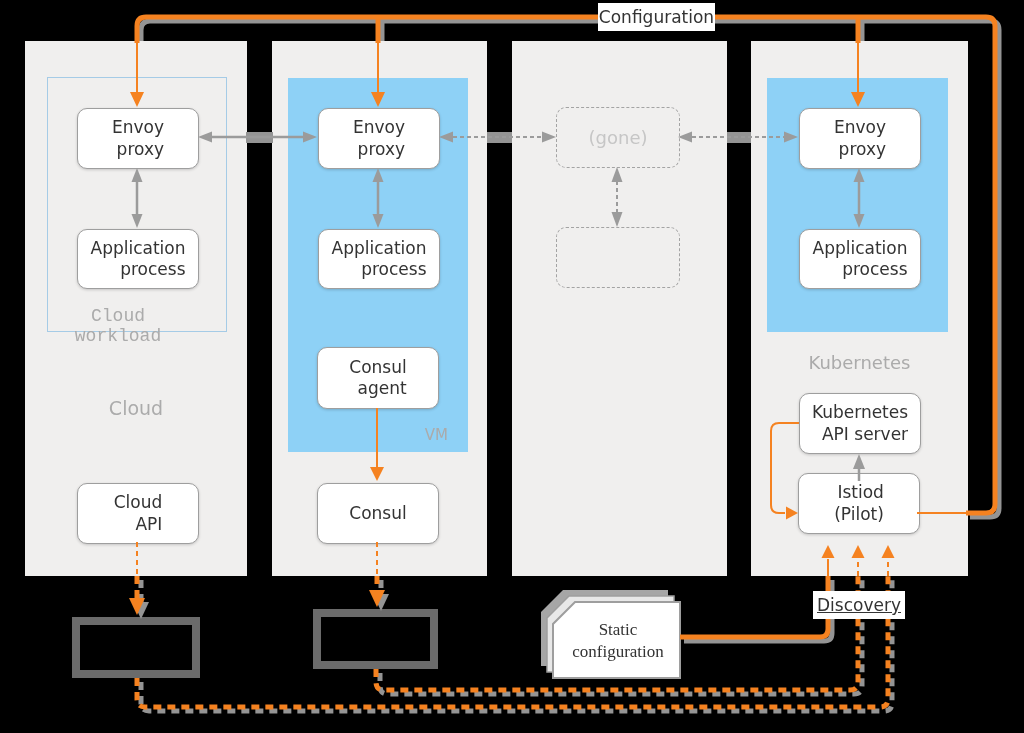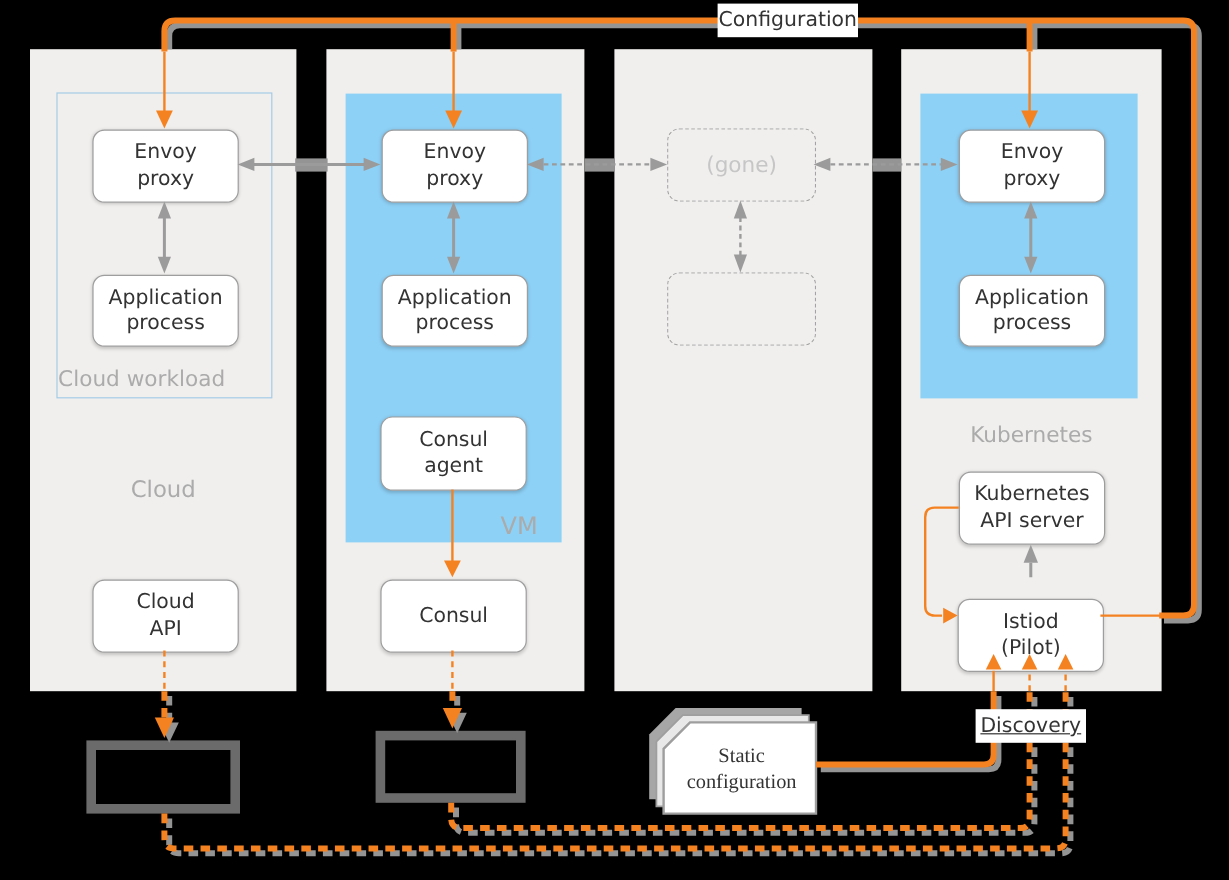--- a/index.html
+++ b/index.html
@@ -10,21 +10,21 @@
   }
   html,body{margin:0;padding:0;background:#000;}
   #canvas{position:relative;width:1024px;height:733px;background:#000;overflow:hidden;
           font-family:"DejaVu Sans","Liberation Sans",sans-serif;}
   .abs{position:absolute;}
   .panel{background:var(--panel);z-index:1;}
   .bluebox{background:var(--blue);z-index:2;}
   .workload{border:1.5px solid var(--workload-border);z-index:2;}
   .node{background:#fff;border:1.5px solid var(--node-border);border-radius:10px;
         box-shadow:0 1px 3px rgba(0,0,0,.18);display:flex;align-items:center;justify-content:center;
-        text-align:center;font-size:17px;line-height:1.26;color:var(--text);
+        text-align:right;font-size:17px;line-height:1.26;color:var(--text);
         white-space:pre-line;z-index:3;}
   .dashednode{background:transparent;border:1.6px dashed #A3A3A3;border-radius:10px;
         display:flex;align-items:center;justify-content:center;font-size:18px;
         color:var(--ghost);z-index:3;white-space:pre-line;box-shadow:none;}
   .darkbox{border:8px solid var(--dark-border);background:transparent;z-index:3;}
   .mutedlbl{color:var(--muted);font-size:18px;text-align:center;z-index:4;}
   .whitelbl{background:var(--label-bg);color:var(--text);font-size:17px;
         display:flex;align-items:center;justify-content:center;z-index:6;}
   #wires{position:absolute;left:0;top:0;z-index:5;pointer-events:none;}
   #docsvg{z-index:3;}
@@ -51,23 +51,23 @@
 
   <div class="abs panel" style="left:25px;top:41px;width:222px;height:535px;"></div>
   <div class="abs panel" style="left:272px;top:41px;width:215px;height:535px;"></div>
   <div class="abs panel" style="left:512px;top:41px;width:215px;height:535px;"></div>
   <div class="abs panel" style="left:751px;top:41px;width:217px;height:535px;"></div>
 
   <div class="abs bluebox" style="left:288px;top:78px;width:180px;height:374px;"></div>
   <div class="abs bluebox" style="left:767px;top:78px;width:181px;height:254px;"></div>
   <div class="abs workload" style="left:47px;top:77px;width:178px;height:253px;"></div>
 
-  <div class="abs mutedlbl" style="left:47px;top:306px;width:142px;">Cloud workload</div>
+  <div class="abs mutedlbl" style="left:47px;top:306px;width:142px;font-family:Liberation Mono, monospace;">Cloud workload</div>
   <div class="abs mutedlbl" style="left:25px;top:397px;width:222px;font-size:19px;">Cloud</div>
-  <div class="abs mutedlbl" style="left:288px;top:426px;width:160px;text-align:right;font-size:20px;">VM</div>
+  <div class="abs mutedlbl" style="left:288px;top:426px;width:160px;text-align:right;font-size:15px;">VM</div>
   <div class="abs mutedlbl" style="left:751px;top:352px;width:217px;">Kubernetes</div>
 
   <div class="abs node" style="left:77px;top:108px;width:120px;height:59px;">Envoy
 proxy</div>
   <div class="abs node" style="left:77px;top:229px;width:120px;height:58px;">Application
 process</div>
   <div class="abs node" style="left:77px;top:483px;width:120px;height:59px;">Cloud
 API</div>
 
   <div class="abs node" style="left:318px;top:108px;width:120px;height:59px;">Envoy
@@ -80,21 +80,21 @@
 
   <div class="abs dashednode" style="left:556px;top:107px;width:122px;height:59px;">(gone)</div>
   <div class="abs dashednode" style="left:556px;top:227px;width:122px;height:59px;"></div>
 
   <div class="abs node" style="left:799px;top:108px;width:120px;height:59px;">Envoy
 proxy</div>
   <div class="abs node" style="left:799px;top:229px;width:120px;height:58px;">Application
 process</div>
   <div class="abs node" style="left:799px;top:393px;width:120px;height:59px;">Kubernetes
 API server</div>
-  <div class="abs node" style="left:798px;top:499px;width:120px;height:59px;">Istiod
+  <div class="abs node" style="left:798px;top:473px;width:120px;height:59px;">Istiod
 (Pilot)</div>
 
   <div class="abs darkbox" style="left:72px;top:617px;width:112px;height:45px;"></div>
   <div class="abs darkbox" style="left:313px;top:609px;width:109px;height:44px;"></div>
 
   <svg id="docsvg" class="abs" style="left:534px;top:584px;" width="154" height="102" viewBox="0 0 154 102">
     <path d="M 29,6 H 134 V 82 H 7 V 28 Z" fill="#A6A6A6"></path>
     <path d="M 35,12 H 140 V 88 H 13 V 34 Z" fill="#E8E8E8" stroke="#9E9E9E" stroke-width="1.5"></path>
     <path d="M 41,18 H 146 V 94 H 19 V 40 Z" fill="#FFFFFF" stroke="#9E9E9E" stroke-width="2"></path>
   </svg>

